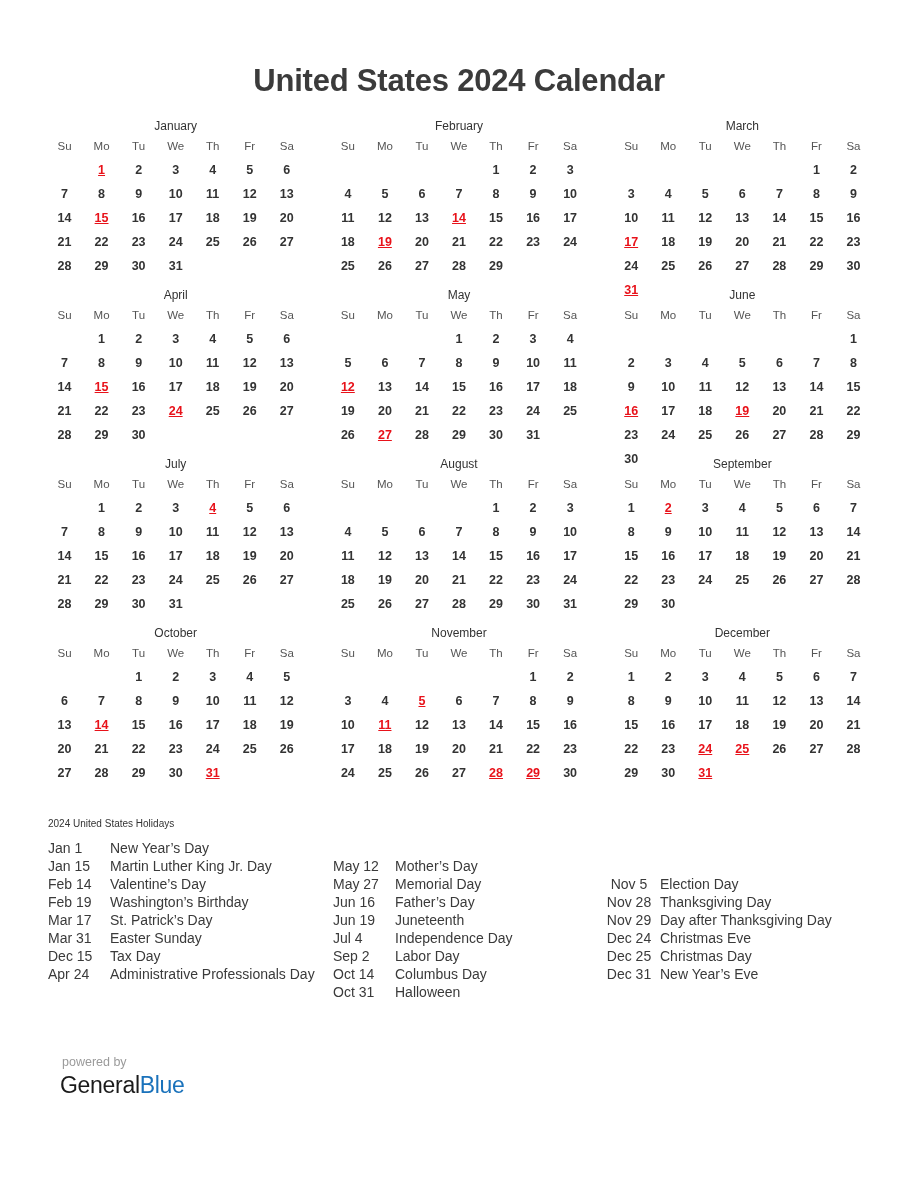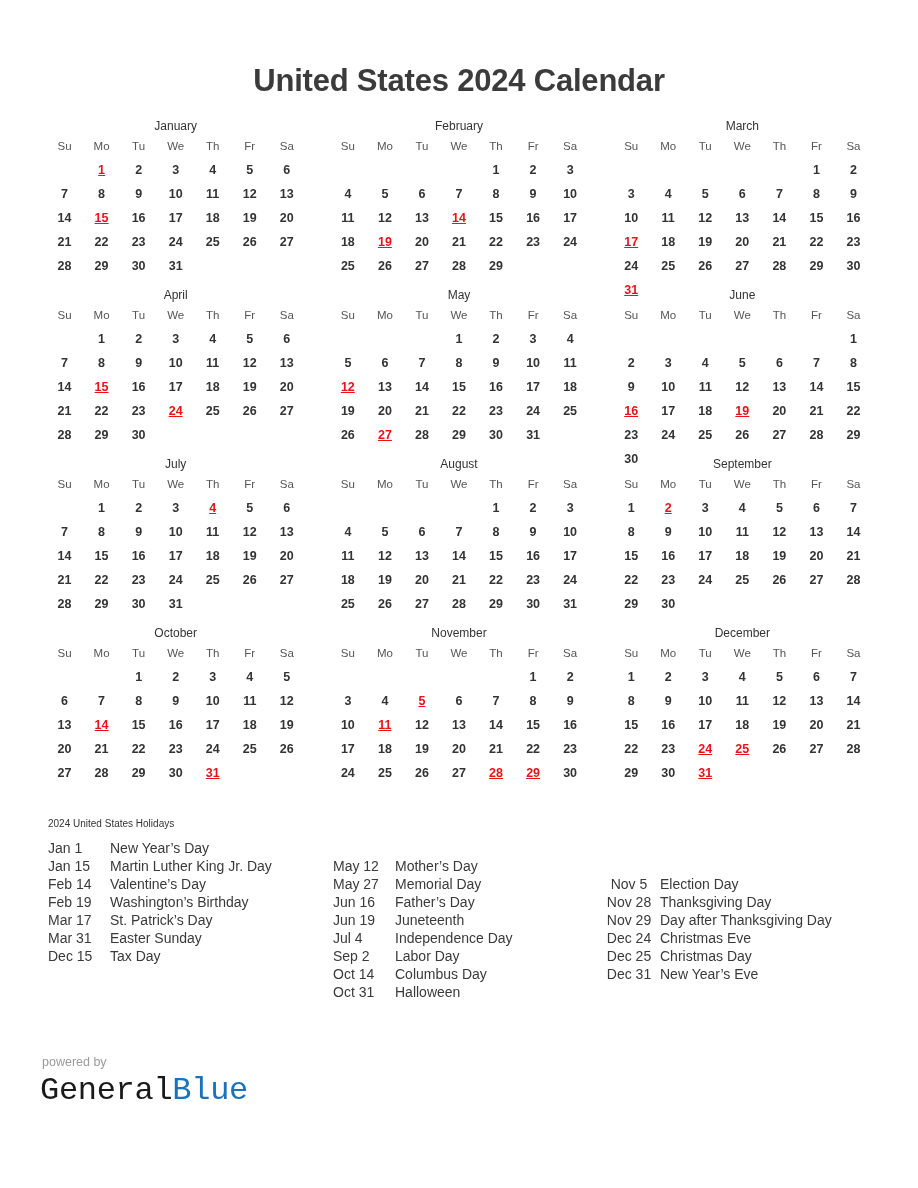--- a/index.html
+++ b/index.html
@@ -136,37 +136,36 @@
   .hol-name {
     white-space: nowrap;
   }
 
   .hol-col.col2 { padding-top: 18px; }
   .hol-col.col3 { padding-top: 36px; text-align: center; }
 
   
   .footer {
     position: absolute;
-    left: 40px;
+    left: 60px;
     top: 1056px;
   }
 
   .powered-by {
     font-size: 12.5px;
     color: #9a9a9a;
     line-height: 1;
     padding-bottom: 4px;
     padding-left: 2px;
   }
 
   .logo {
-    font-size: 32px;
+    font-size: 23px;
     line-height: 1.1;
     letter-spacing: -0.3px;
-    font-family: Liberation Mono, monospace;
   }
 
   .logo .general { color: #1a1a1a; }
   .logo .blue { color: #1a72bb; }
 </style>
 </head>
 <body>
 
 <div class="page">
 
@@ -973,20 +972,24 @@
             <span class="hol-date">Mar 17</span>
             <span class="hol-name">St. Patrick’s Day</span>
           </div>
           <div class="hol-row">
             <span class="hol-date">Mar 31</span>
             <span class="hol-name">Easter Sunday</span>
           </div>
           <div class="hol-row">
             <span class="hol-date">Dec 15</span>
             <span class="hol-name">Tax Day</span>
+          </div>
+          <div class="hol-row">
+            <span class="hol-date">Apr 24</span>
+            <span class="hol-name">Administrative Professionals Day</span>
           </div>
         </div>
         <div class="hol-col col2">
           <div class="hol-row">
             <span class="hol-date">May 12</span>
             <span class="hol-name">Mother’s Day</span>
           </div>
           <div class="hol-row">
             <span class="hol-date">May 27</span>
             <span class="hol-name">Memorial Day</span>

